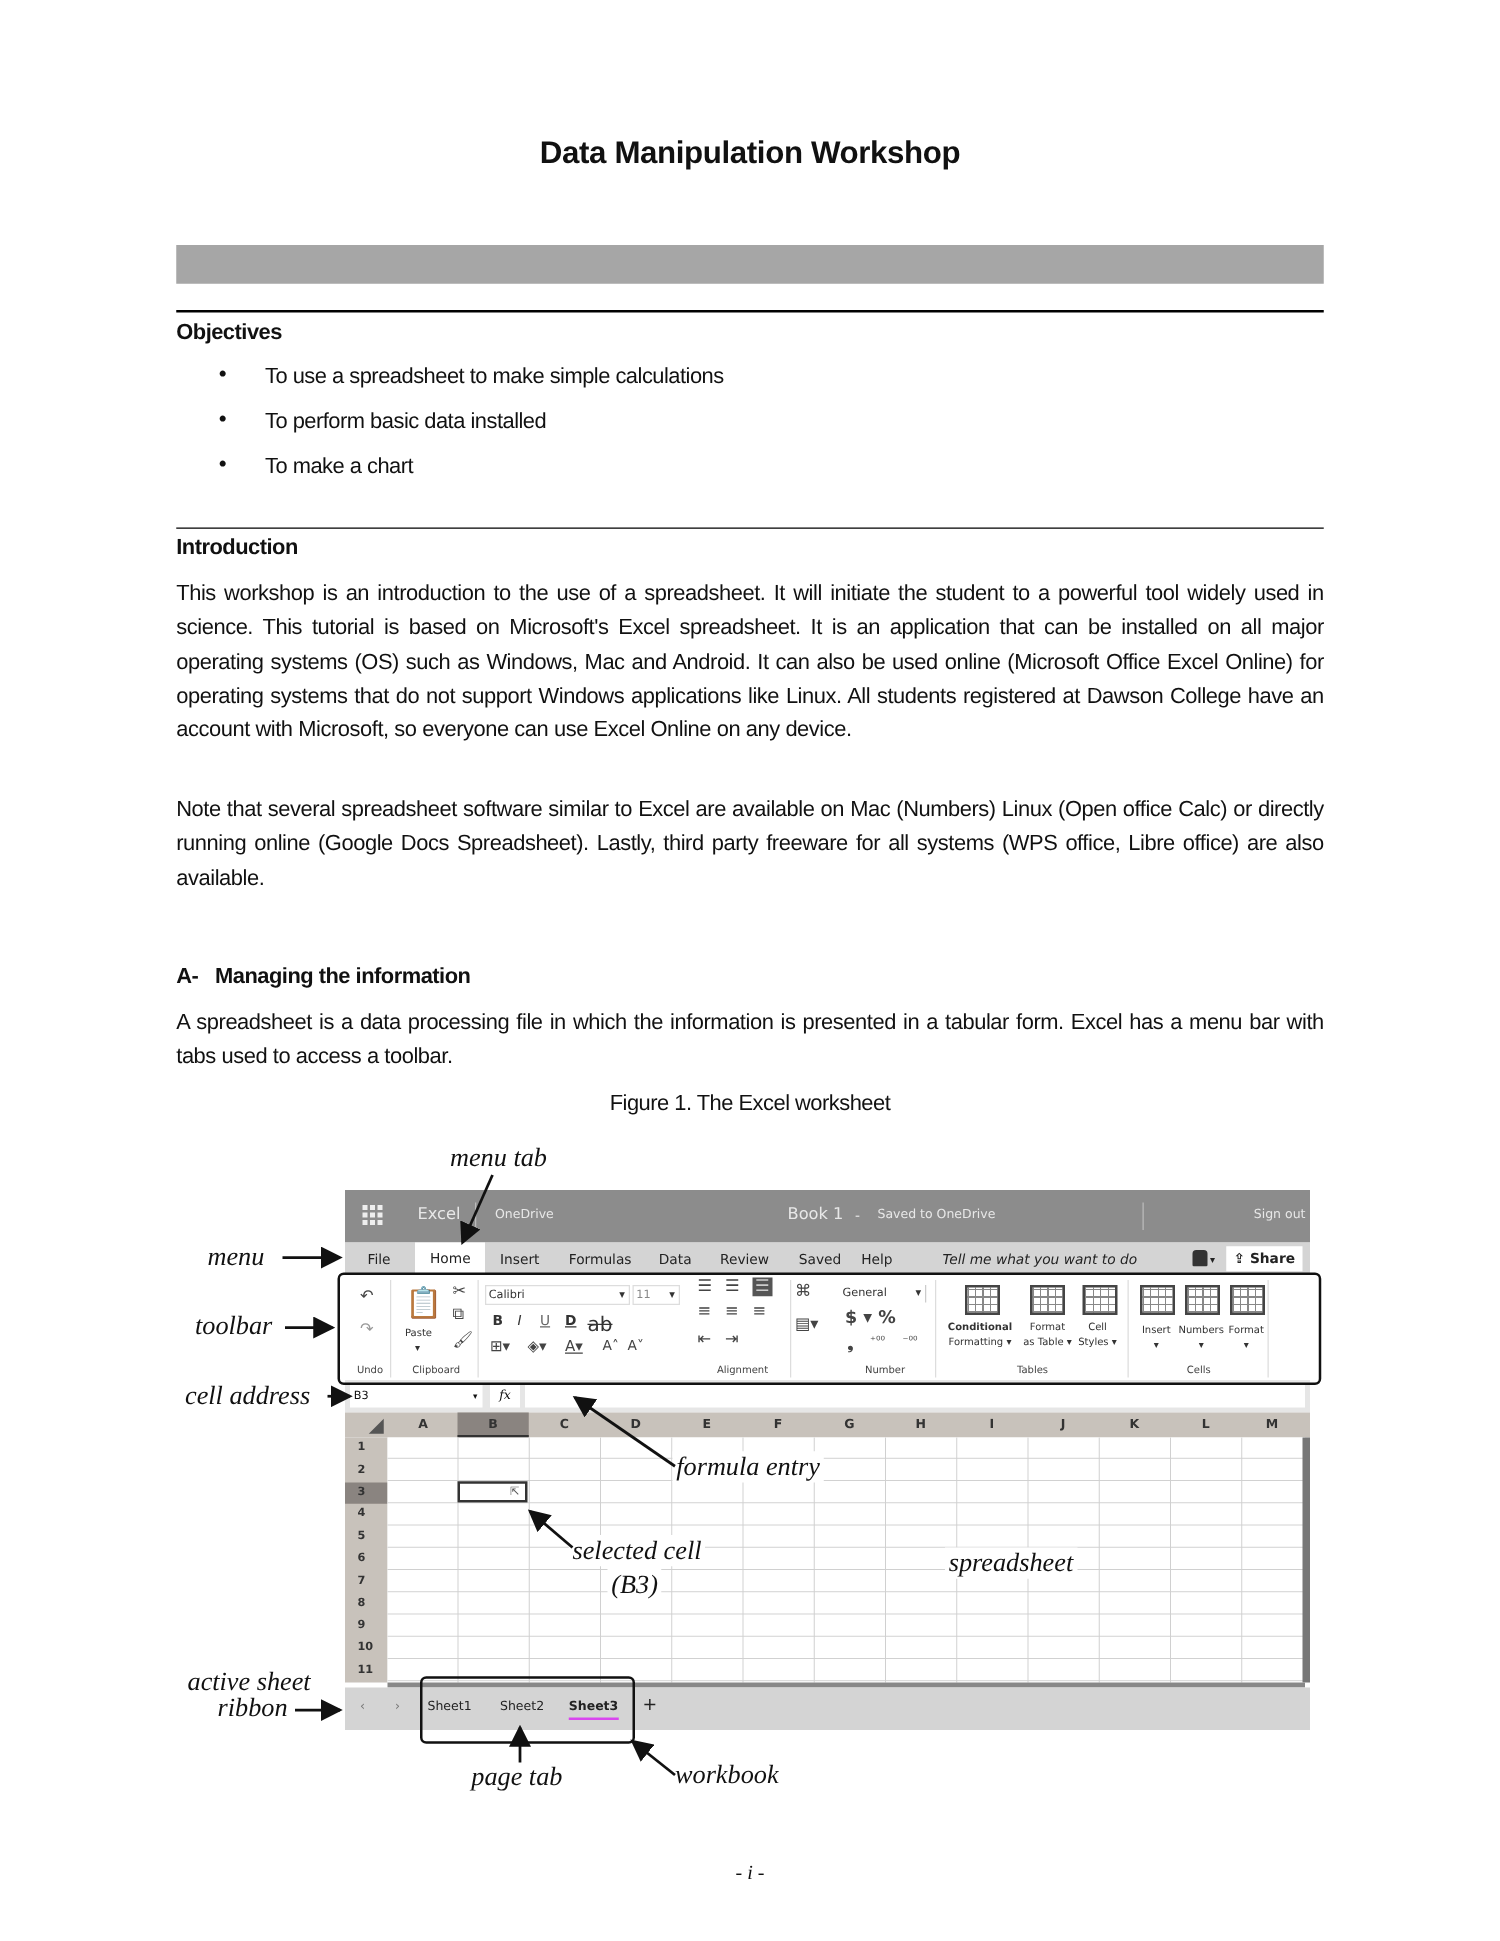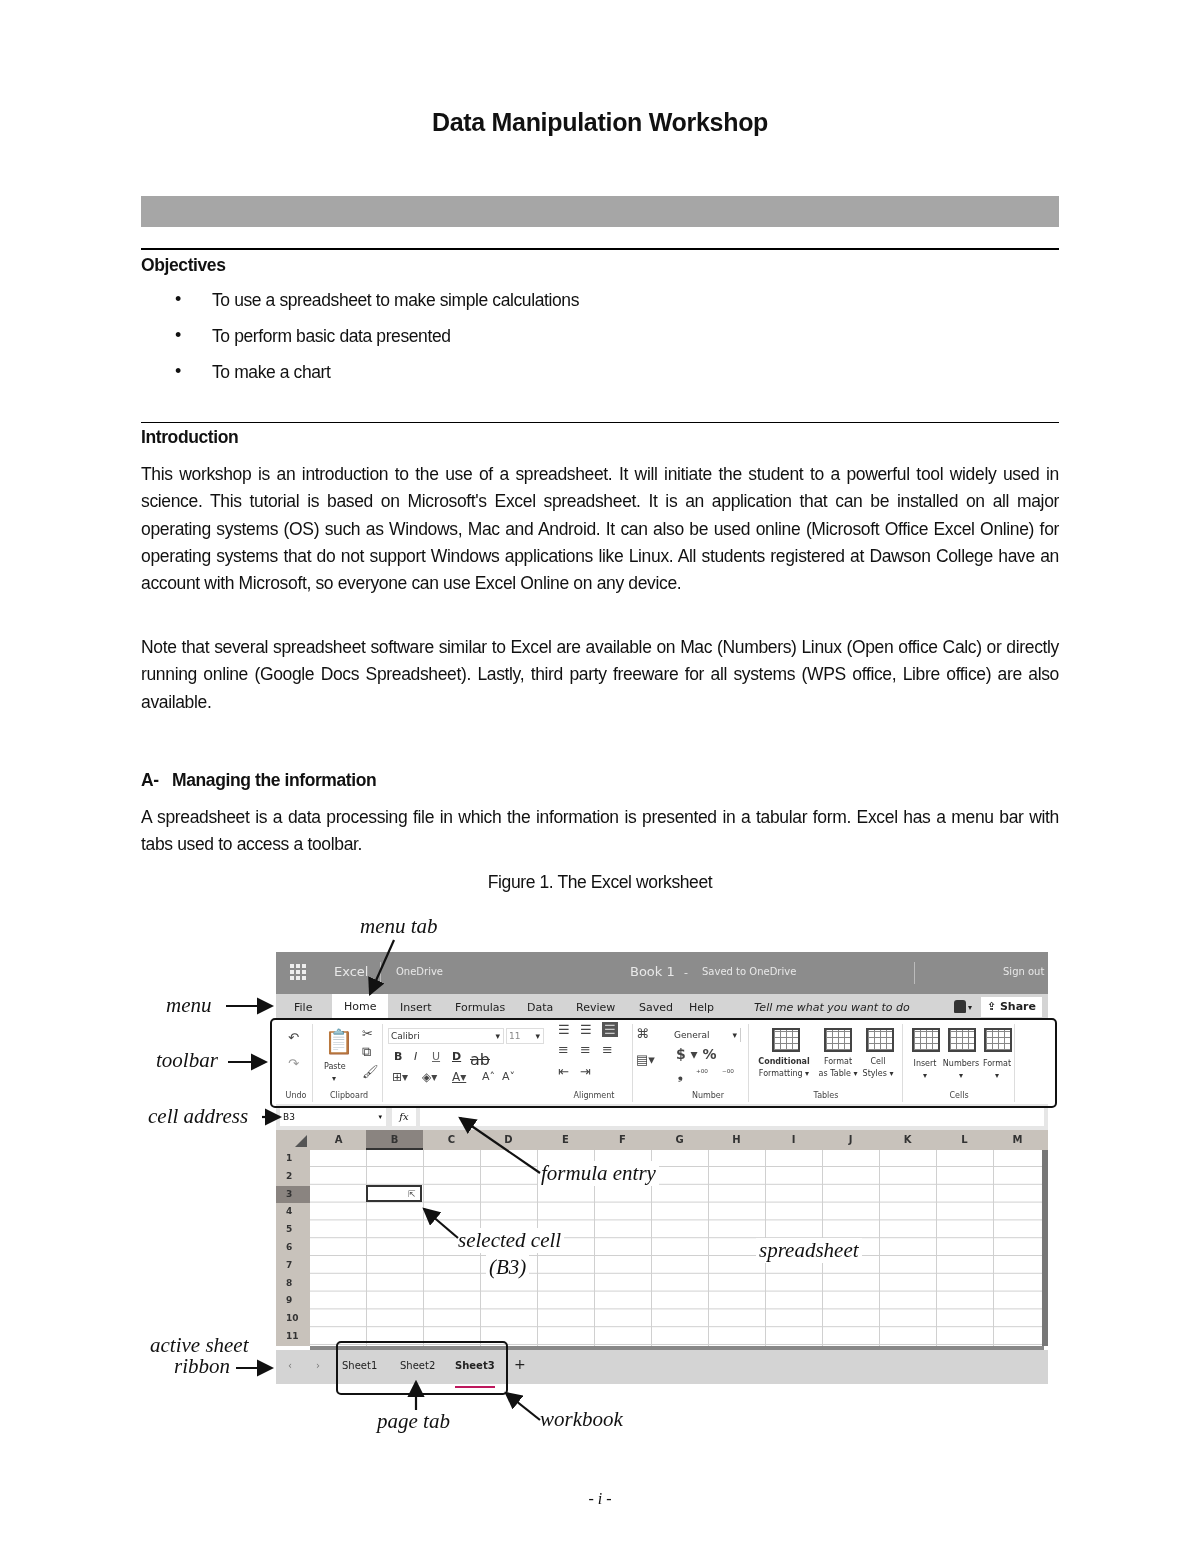--- a/index.html
+++ b/index.html
@@ -51,42 +51,42 @@
   .row-hdr .r.sel { background: #8a8480; }
   .grid { position: absolute; left: 34px; top: 198px; width: 734px; height: 196px;
     background-image: linear-gradient(90deg, #d0d0d0 1px, transparent 1px), linear-gradient(0deg, #d0d0d0 1px, transparent 1px);
     background-size: 57px 17.8px; background-position: 56px 0, 0 17px; background-color: #fff; }
   .selcell { position: absolute; left: 90px; top: 233px; width: 56px; height: 17px; border: 2px solid #333; box-sizing: border-box; background: #fff; }
   .cursor-icon { position: absolute; left: 132px; top: 237px; font-size: 9px; color: #555; }
   .vscroll { position: absolute; left: 766px; top: 198px; width: 6px; height: 196px; background: #777; }
   .hscroll { position: absolute; left: 34px; top: 394px; width: 734px; height: 4px; background: #888; }
   .sheet-bar { position: absolute; left: 0; top: 398px; width: 772px; height: 34px; background: #d4d4d4; font-size: 10px; color: #222; }
   .sheet-bar .item { position: absolute; top: 10px; }
-  .sheet-bar .active { border-bottom: 2px solid #be185d; padding-bottom: 15px; font-weight: bold; }
+  .sheet-bar .active { border-bottom: 2px solid #d946ef; padding-bottom: 3px; font-weight: bold; }
 
   
   .anno { position: absolute; font-family: "Liberation Serif", serif; font-style: italic; font-size: 21px; color: #111; white-space: nowrap; }
   .anno-bg { background: #fff; padding: 0 3px; }
   .callout-box { position: absolute; border: 2px solid #111; border-radius: 5px; }
   svg.arrows { position: absolute; left: 0; top: 0; width: 1200px; height: 1553px; pointer-events: none; }
 </style>
 </head>
 <body>
 
 <div class="page">
 
   <div class="title">Data Manipulation Workshop</div>
 
   <div class="graybar"></div>
   <div class="rule" style="top:248px;height:2px;"></div>
 
   <div class="h-sec" style="top:255px;">Objectives</div>
   <ul class="obj-list">
     <li>To use a spreadsheet to make simple calculations</li>
-    <li>To perform basic data presented</li>
+    <li>To perform basic data installed</li>
     <li>To make a chart</li>
   </ul>
 
   <div class="rule" style="top:422px;height:1px;"></div>
   <div class="h-sec" style="top:427px;">Introduction</div>
   <p class="para" style="top:461px;">This workshop is an introduction to the use of a spreadsheet. It will initiate the student to a powerful tool widely used in science. This tutorial is based on Microsoft's Excel spreadsheet. It is an application that can be installed on all major operating systems (OS) such as Windows, Mac and Android. It can also be used online (Microsoft Office Excel Online) for operating systems that do not support Windows applications like Linux. All students registered at Dawson College have an account with Microsoft, so everyone can use Excel Online on any device.</p>
   <p class="para" style="top:634px;">Note that several spreadsheet software similar to Excel are available on Mac (Numbers) Linux (Open office Calc) or directly running online (Google Docs Spreadsheet). Lastly, third party freeware for all systems (WPS office, Libre office) are also available.</p>
 
   <div class="h-sec" style="top:770px;white-space:pre;">A-   Managing the information</div>
   <p class="para" style="top:804px;">A spreadsheet is a data processing file in which the information is presented in a tabular form. Excel has a menu bar with tabs used to access a toolbar.</p>

